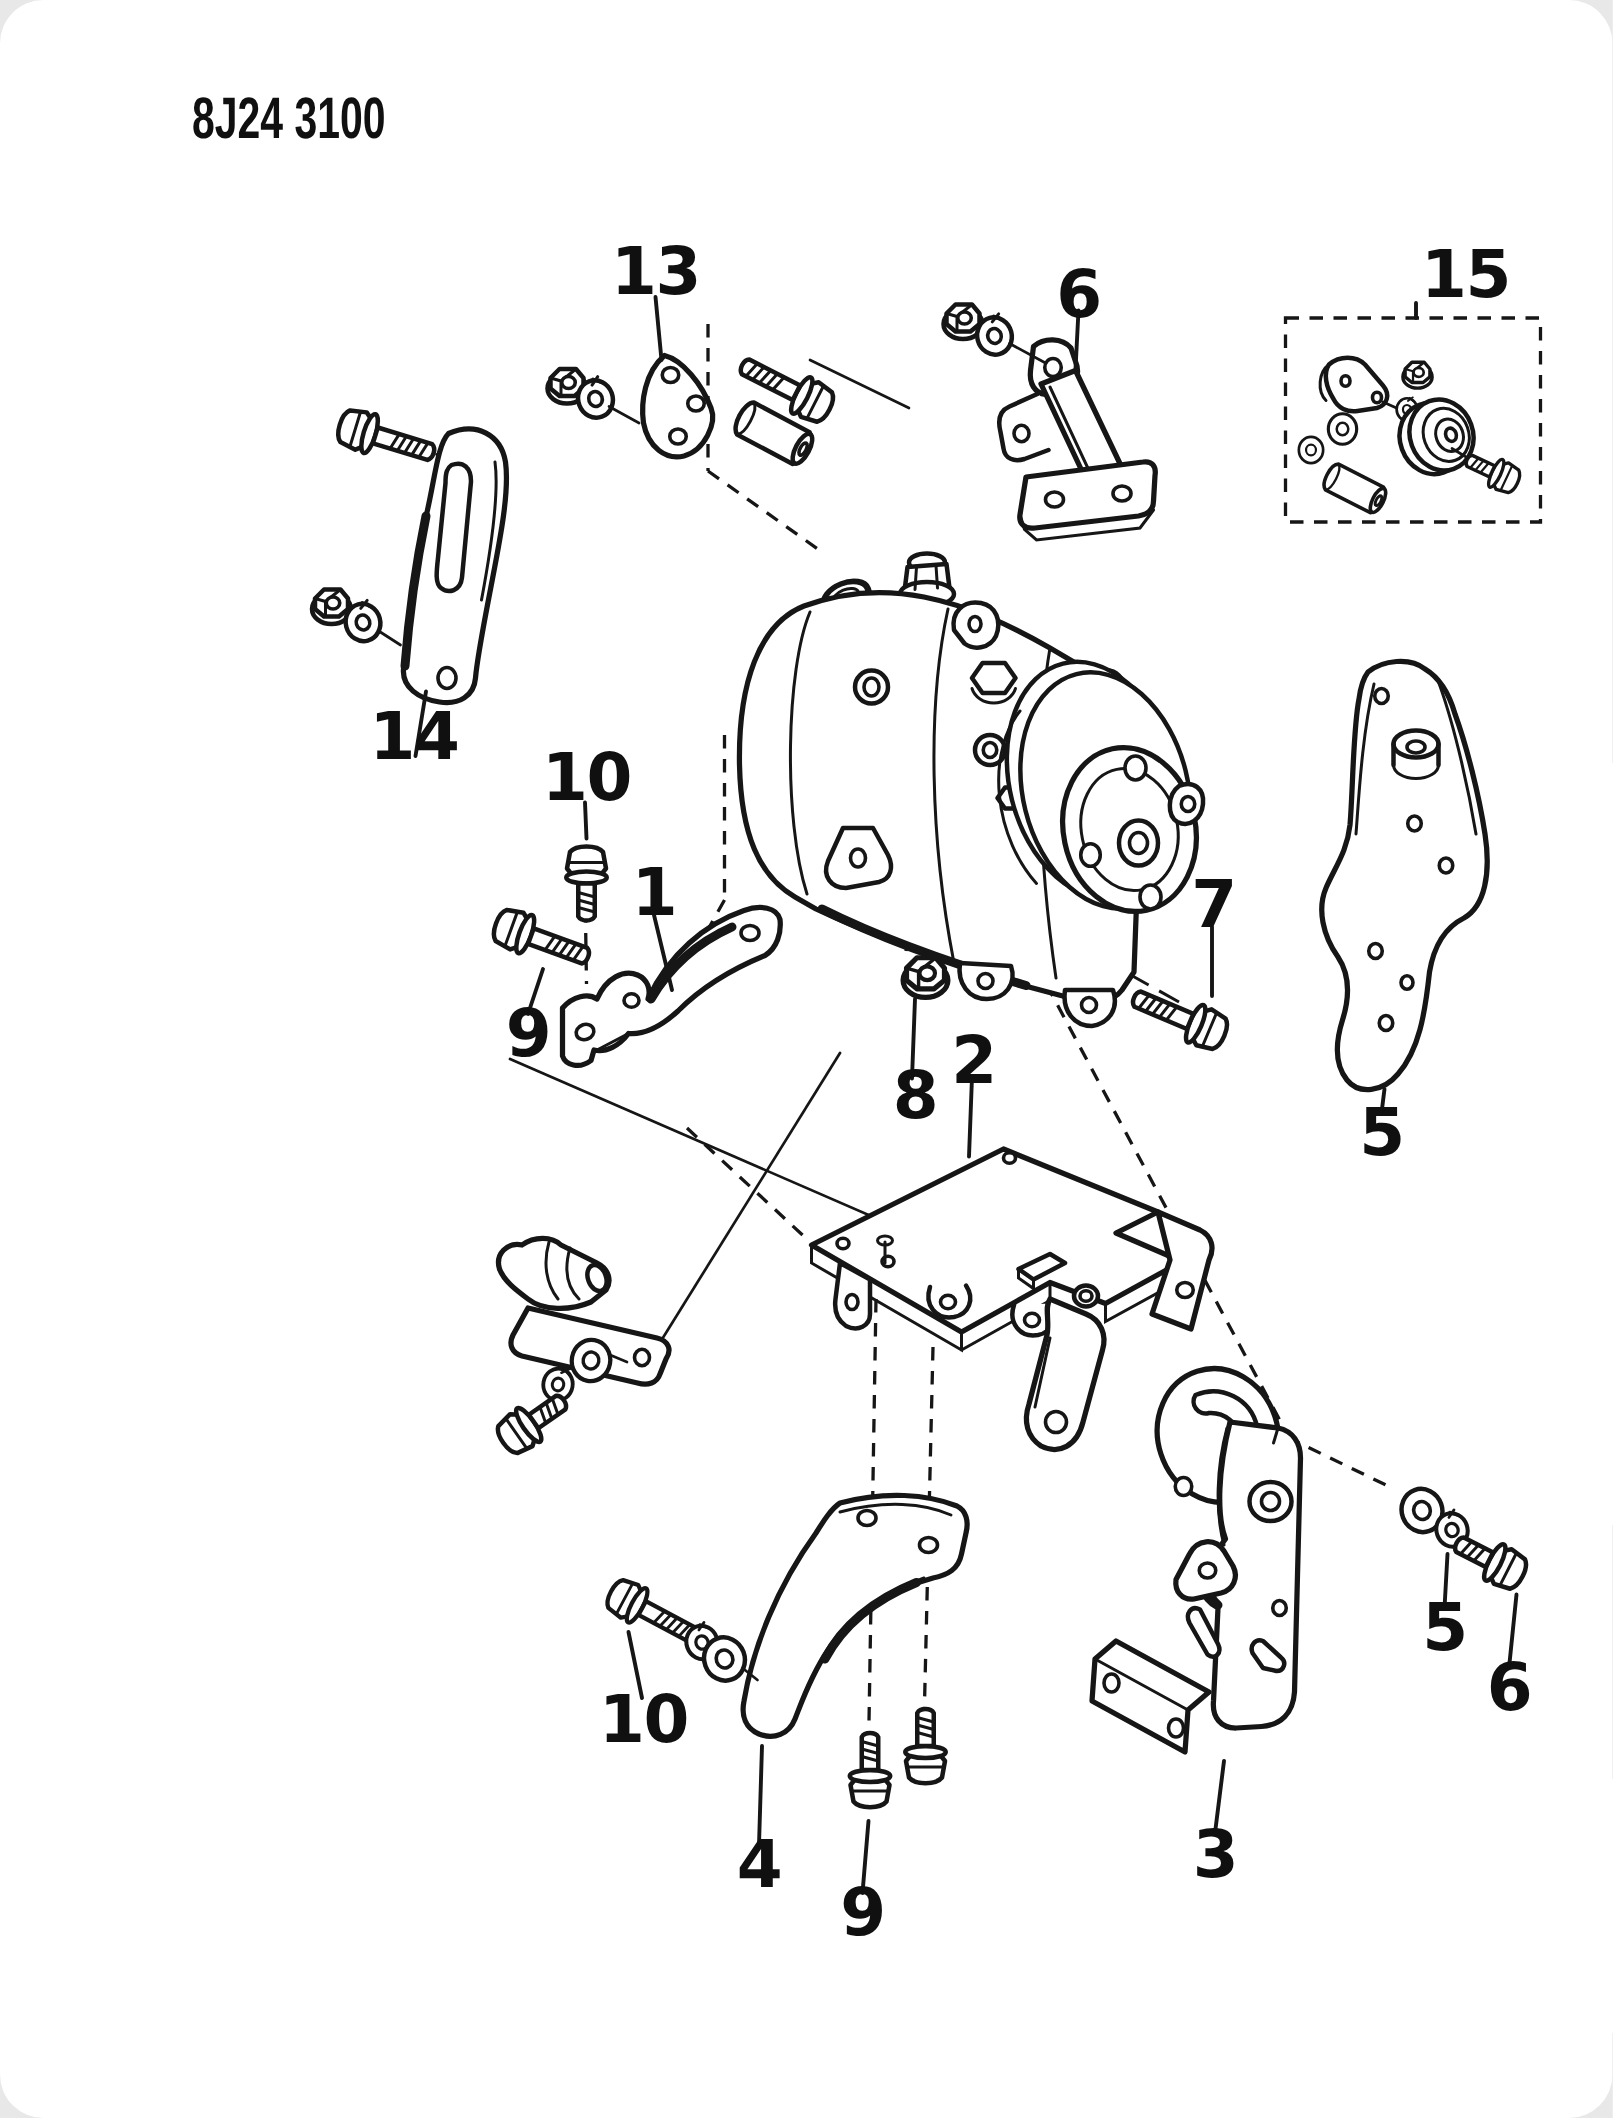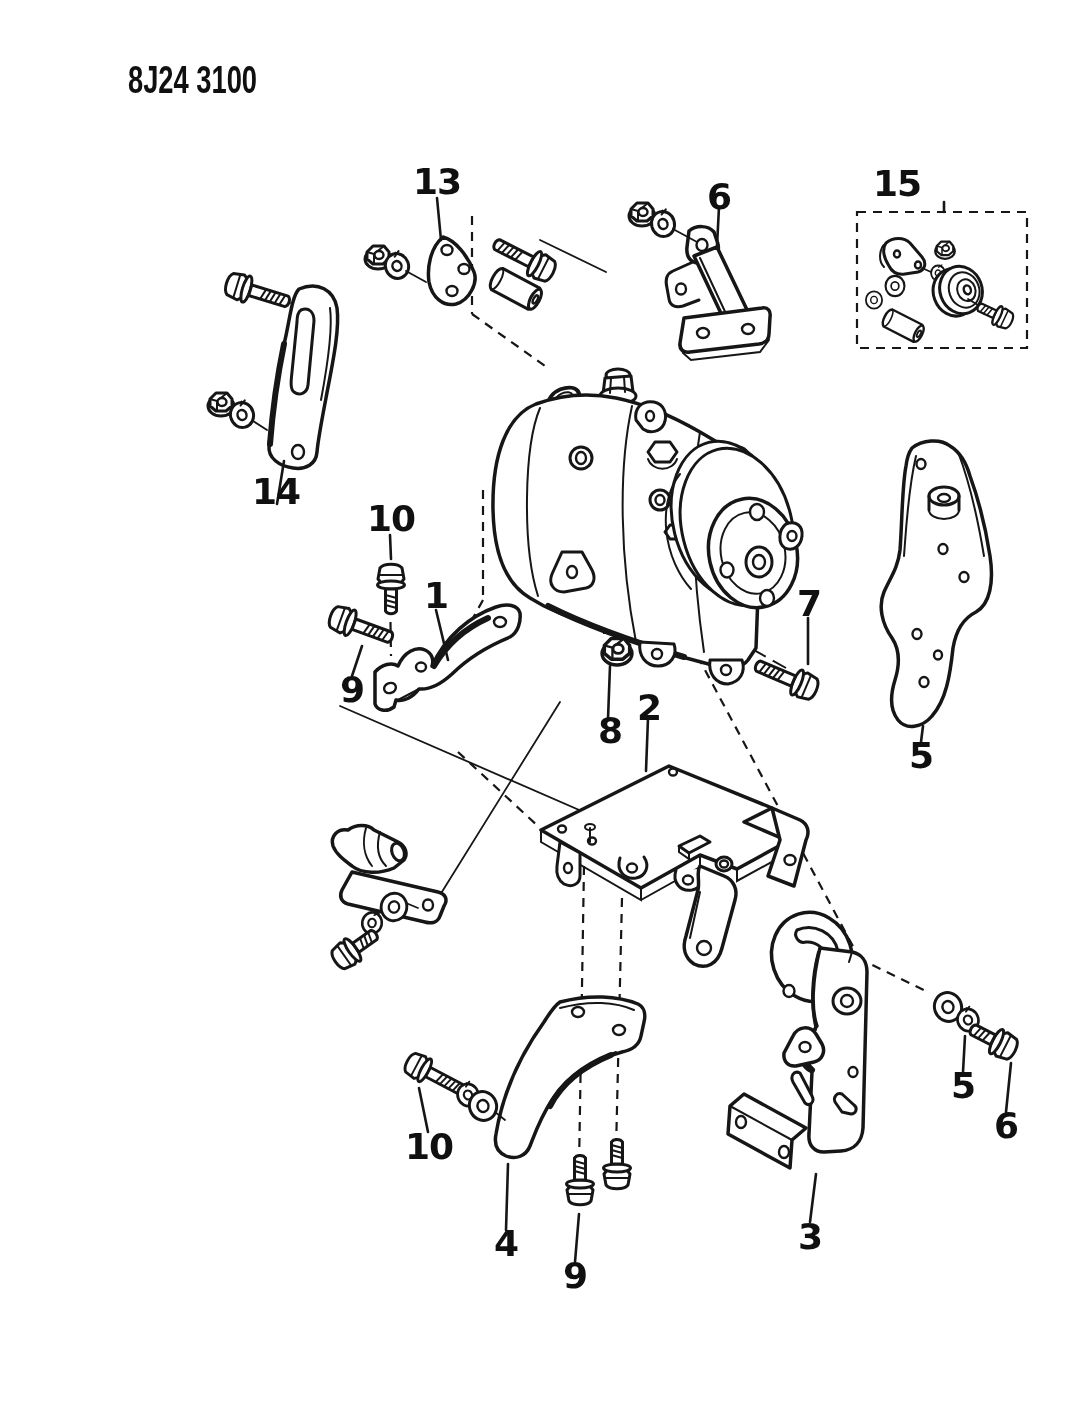--- a/index.html
+++ b/index.html
@@ -1,32 +1,32 @@
 <!DOCTYPE html>
 <html><head>
 <meta charset="utf-8">
 <style>
   html,body { margin:0; padding:0; background:#e8e8e8; }
   .stage {
     position:relative; width:1075px; height:1412px; margin:0 auto;
     background:#ffffff; overflow:hidden;
-    font-family:"DejaVu Sans", sans-serif; color:#141414;
+    font-family:"DejaVu Sans", sans-serif; color:#141414;border-radius:29px;
   }
   .figure-code {
     position:absolute; left:128px; top:58px;
     font-family:"Liberation Sans", sans-serif;
     font-weight:bold; font-size:39px; letter-spacing:0px;
     transform:scaleX(0.70); transform-origin:left top;
     white-space:pre; color:#101010;
   }
   .callout-layer { position:absolute; inset:0; }
   .callout {
     position:absolute; transform:translate(-50%,-50%);
     font-family:"DejaVu Sans", sans-serif; font-weight:bold;
-    font-size:36px; line-height:1; color:#101010;
+    font-size:44px; line-height:1; color:#101010;
     letter-spacing:-1px;
   }
   svg.art { position:absolute; left:0; top:0; }
   svg.art * { vector-effect:none; }
   .ln  { fill:none; stroke:#161616; stroke-width:3;   stroke-linecap:round; stroke-linejoin:round; }
   .lnW { fill:#ffffff; stroke:#161616; stroke-width:3; stroke-linecap:round; stroke-linejoin:round; }
   .lnW35 { fill:#ffffff; stroke:#161616; stroke-width:3.5; stroke-linecap:round; stroke-linejoin:round; }
   .thin { fill:none; stroke:#161616; stroke-width:1.8; stroke-linecap:round; }
   .det  { fill:none; stroke:#161616; stroke-width:2;   stroke-linecap:round; }
   .hole { fill:#ffffff; stroke:#161616; stroke-width:2.4; }
@@ -362,21 +362,21 @@
     <g>
       <use href="#boltS" transform="translate(1009,1048) rotate(-153)"></use>
       <path class="leader" d="M 1006,1112 L 1011,1063"></path>
     </g>
   </svg>
 
   <div class="figure-code">8J24 3100</div>
   <div class="callout-layer">
       <div class="callout" style="left: 437px; top: 182px;">13</div>
       <div class="callout" style="left: 719px; top: 197px;">6</div>
-      <div class="callout" style="left: 897px; top: 184px;">15</div>
+      <div class="callout" style="left: 977px; top: 184px;">15</div>
       <div class="callout" style="left: 276px; top: 492px;">14</div>
       <div class="callout" style="left: 391px; top: 519px;">10</div>
       <div class="callout" style="left: 436px; top: 596px;">1</div>
       <div class="callout" style="left: 352px; top: 690px;">9</div>
       <div class="callout" style="left: 809px; top: 604px;">7</div>
       <div class="callout" style="left: 610px; top: 731px;">8</div>
       <div class="callout" style="left: 649px; top: 708px;">2</div>
       <div class="callout" style="left: 921px; top: 756px;">5</div>
       <div class="callout" style="left: 429px; top: 1147px;">10</div>
       <div class="callout" style="left: 506px; top: 1244px;">4</div>

